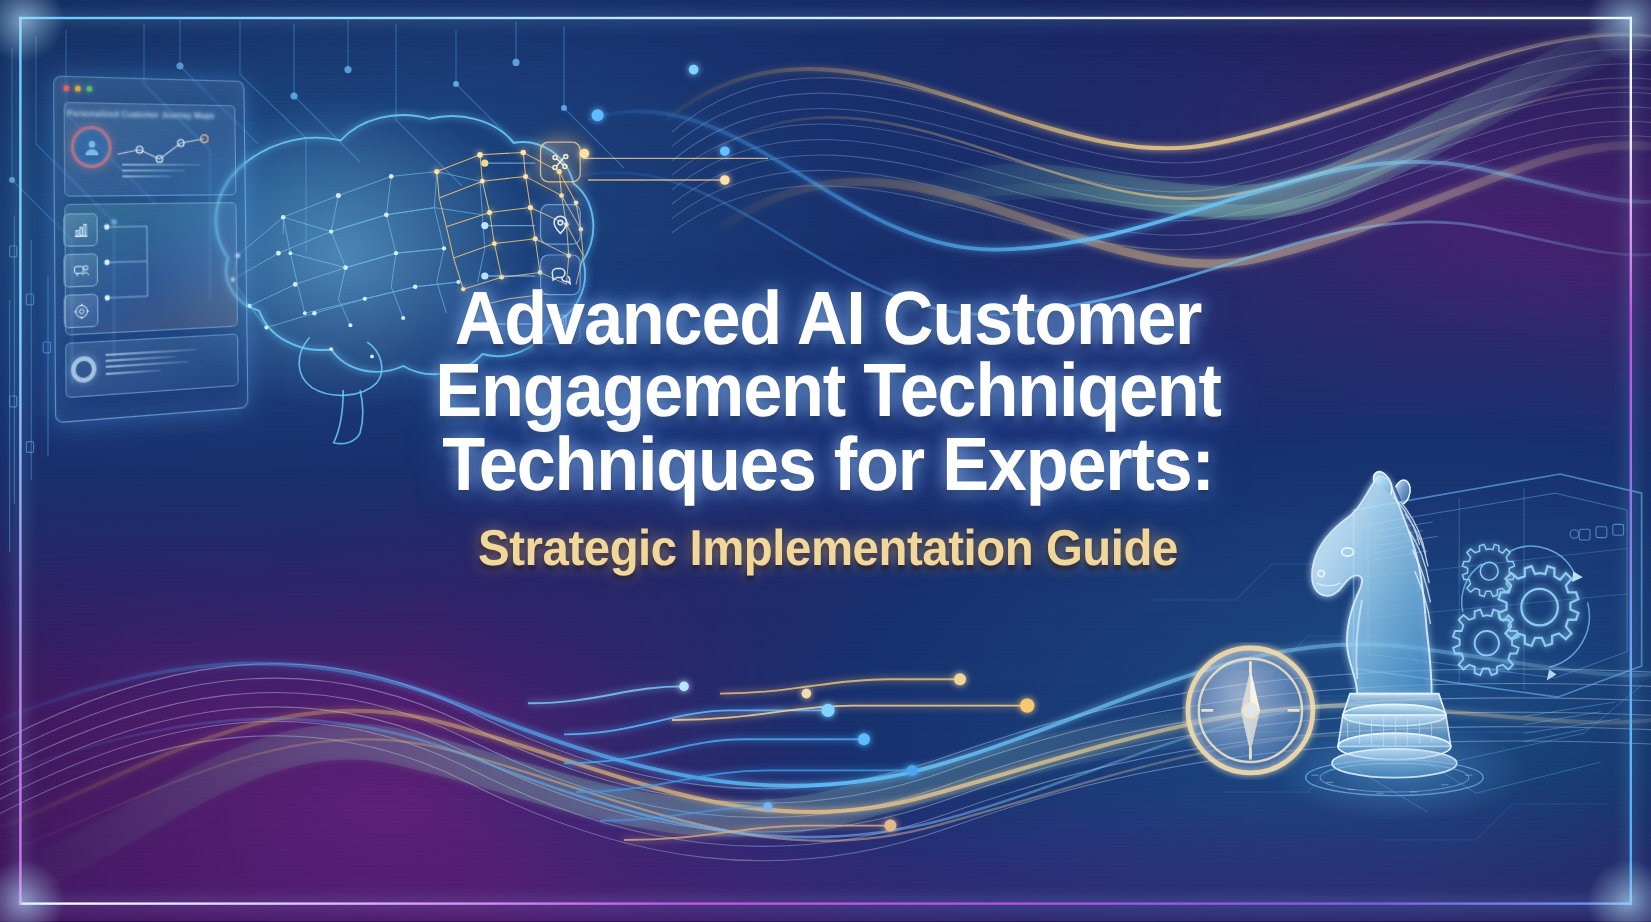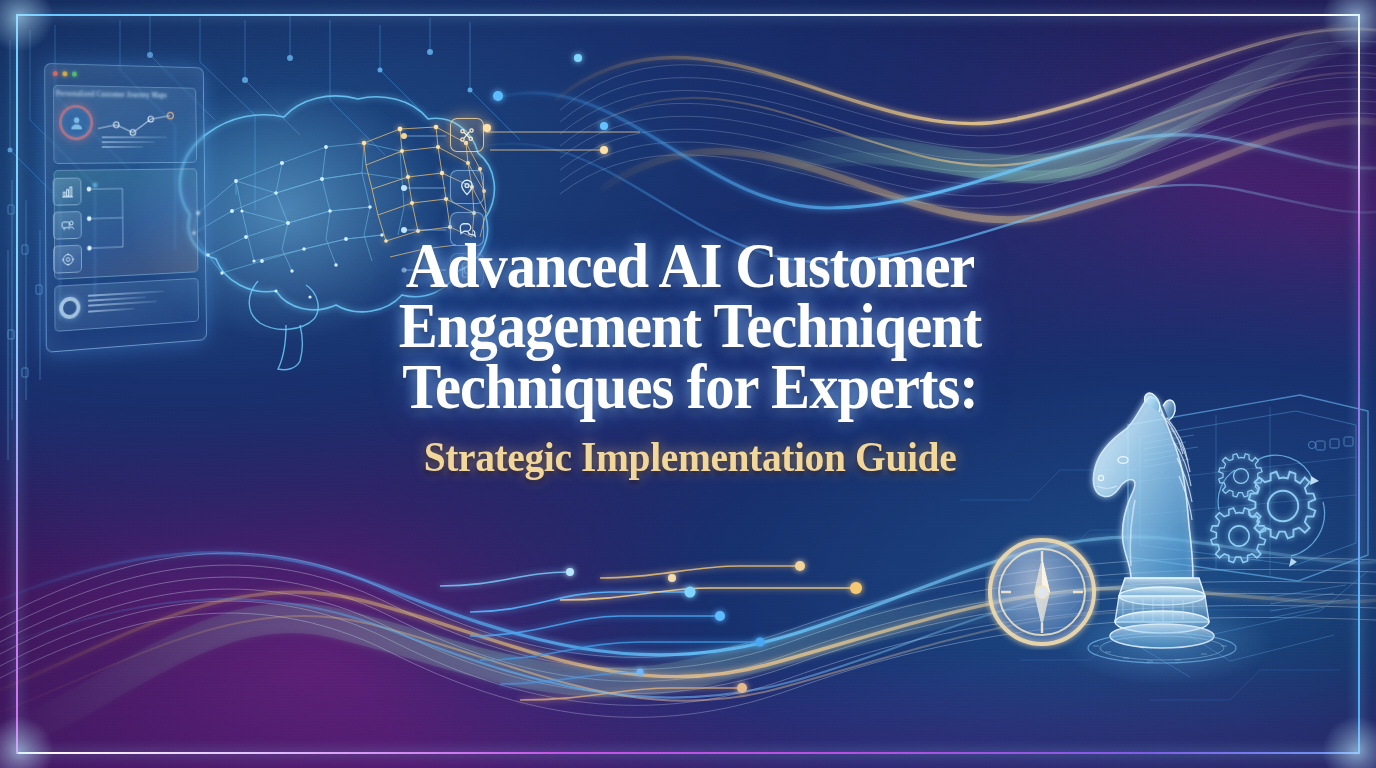--- a/index.html
+++ b/index.html
@@ -3,21 +3,21 @@
 <meta charset="utf-8">
 <title>Advanced AI Customer Engagement Techniqent Techniques for Experts</title>
 <style>
   html,body{margin:0;padding:0;background:#0a0d1f;}
   *{box-sizing:border-box;}
 
   #stage{
     position:relative;
     width:1376px;height:768px;
     overflow:hidden;
-    font-family:Liberation Serif, serif;
+    font-family:Liberation Sans, sans-serif;
     background:#13174a;
   }
 
   
   .bg-base{
     position:absolute;inset:0;
     background:
       radial-gradient(120% 90% at 14% 22%, #1d4f86 0%, #18306d 32%, rgba(24,48,109,0) 62%),
       radial-gradient(90% 80% at 86% 78%, #1c4d86 0%, #17306e 38%, rgba(23,48,110,0) 68%),
       radial-gradient(95% 85% at 22% 88%, #5c2177 0%, #3d1760 35%, rgba(61,23,96,0) 66%),

